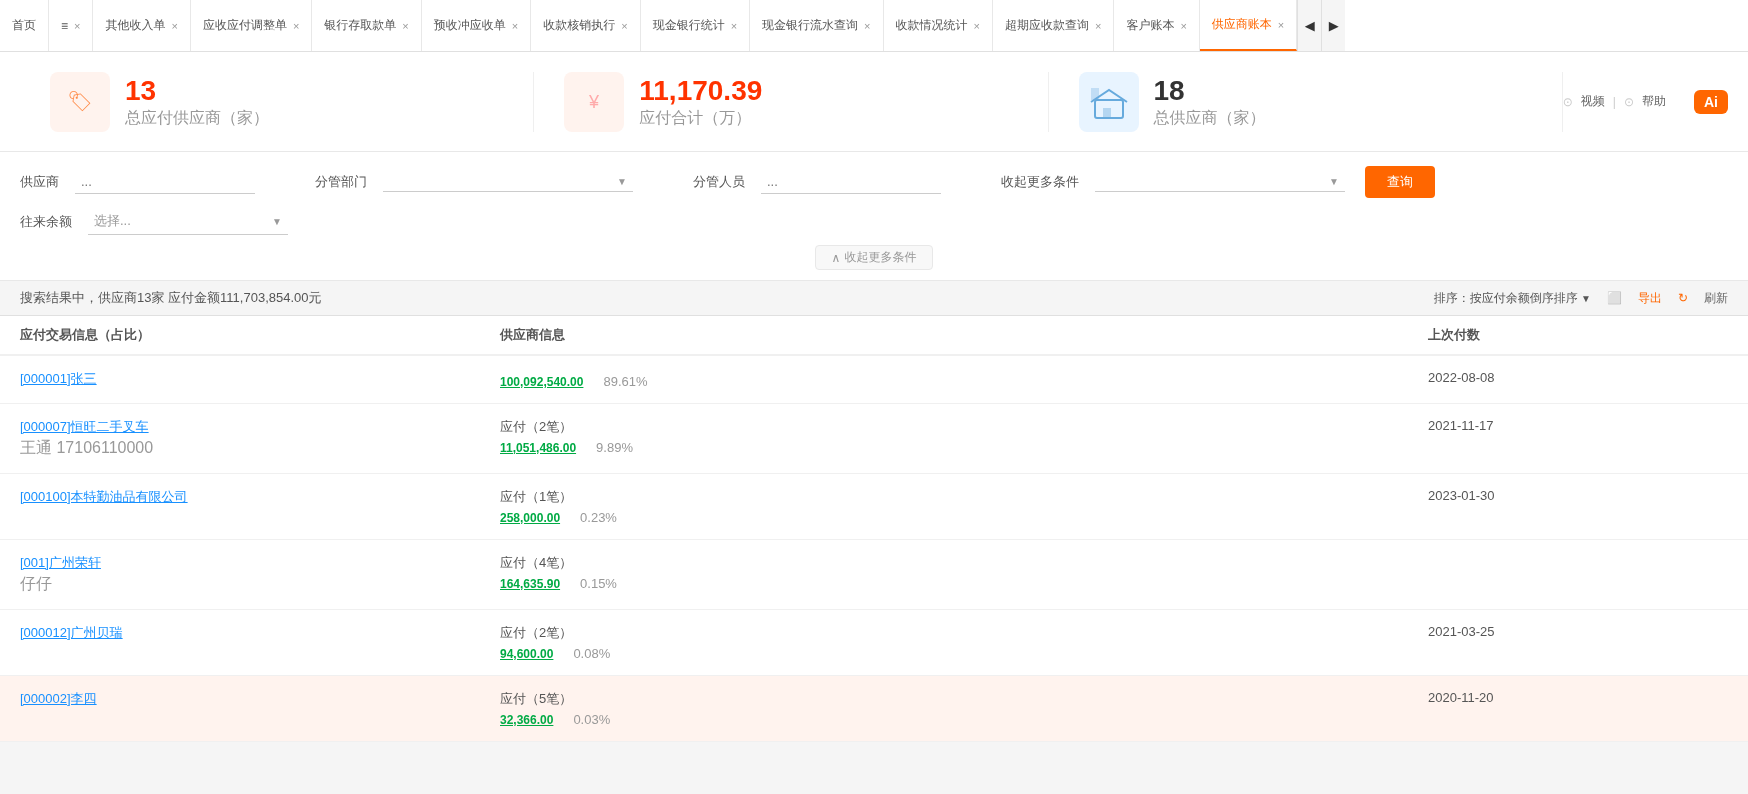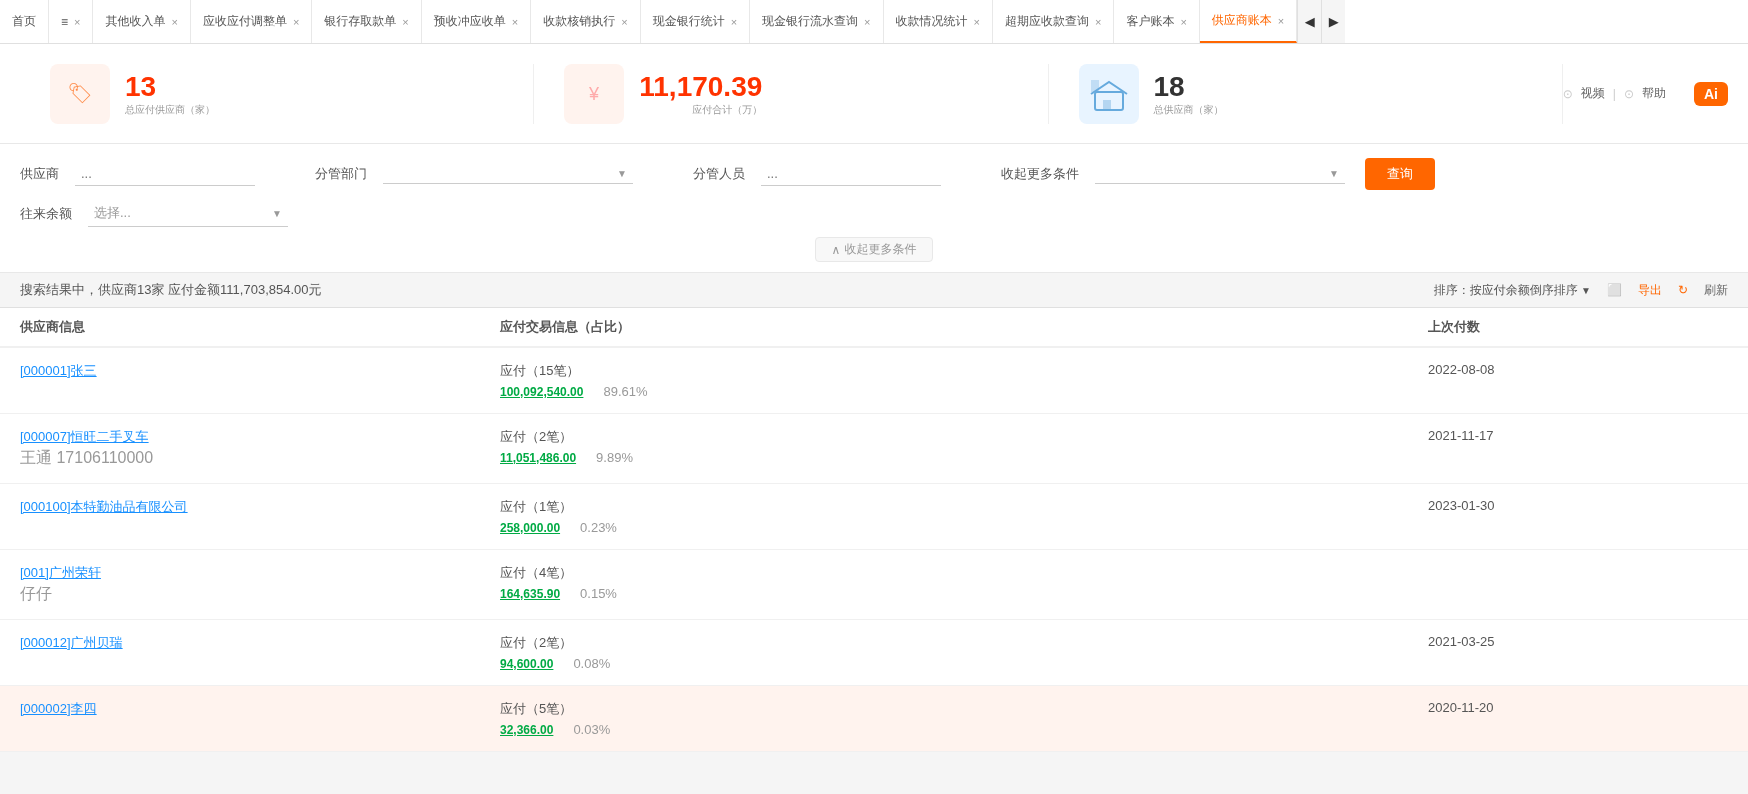--- a/index.html
+++ b/index.html
@@ -1,21 +1,21 @@
 <!DOCTYPE html>
 <html><head>
   <meta charset="utf-8">
   <style>
     * { margin: 0; padding: 0; box-sizing: border-box; }
     body { font-family: 'Microsoft YaHei', Arial, sans-serif; font-size: 13px; background: #f5f5f5; color: #333; width: 1748px; overflow-x: hidden; }
 
     
     .top-nav {
       display: flex; align-items: center; background: #fff; border-bottom: 1px solid #e0e0e0;
-      height: 44px; overflow: hidden;
+      height: 52px; overflow: hidden;
     }
     .nav-item {
       display: flex; align-items: center; padding: 0 12px; height: 100%; font-size: 12px;
       border-right: 1px solid #e8e8e8; white-space: nowrap; cursor: pointer; color: #555;
     }
     .nav-item.active { color: #ff6600; border-bottom: 2px solid #ff6600; }
     .nav-item .close-x { margin-left: 6px; color: #999; font-size: 11px; }
     .nav-arrow { display: flex; align-items: center; justify-content: center; width: 24px; height: 100%; background: #f5f5f5; cursor: pointer; border-left: 1px solid #e0e0e0; }
 
     
@@ -28,21 +28,21 @@
       border-right: 1px solid #efefef;
     }
     .summary-card:last-child { border-right: none; }
     .summary-icon { width: 60px; height: 60px; margin-right: 15px; display: flex; align-items: center; justify-content: center; }
     .icon-supplier { background: #fff3ee; border-radius: 8px; }
     .icon-amount { background: #fff3ee; border-radius: 8px; }
     .icon-store { background: #e8f4ff; border-radius: 8px; }
     .summary-info { display: flex; flex-direction: column; }
     .summary-number { font-size: 28px; font-weight: bold; color: #ff3300; line-height: 1.2; }
     .summary-number.black { color: #333; }
-    .summary-label { font-size: 10px; color: #999; margin-top: 0; text-align: right; }
+    .summary-label { font-size: 16px; color: #999; margin-top: 0; }
     .top-right-links { margin-left: auto; display: flex; align-items: center; font-size: 12px; color: #666; gap: 8px; white-space: nowrap; }
     .top-right-links span { cursor: pointer; color: #666; }
     .top-right-links .sep { color: #ccc; }
 
     
     .filter-area {
       background: #fff; padding: 14px 20px 10px; border-bottom: 1px solid #e8e8e8;
     }
     .filter-row { display: flex; align-items: center; gap: 20px; margin-bottom: 10px; }
     .filter-item { display: flex; align-items: center; gap: 16px; }
@@ -265,31 +265,30 @@
     </span>
     <span style="color:#ff6600;">⬜</span>
     <span class="export-btn">导出</span>
     <span style="color:#ff6600;">↻</span>
     <span>刷新</span>
   </div>
 </div>
 
 <div class="data-table table-container">
   <div class="table-header">
+    <div>应付交易信息（占比）</div>
     <div>供应商信息</div>
-    <div>应付交易信息（占比）</div>
     <div>上次付数</div>
   </div>
 
   <div class="table-row">
     <div>
       <div class="supplier-name">[000001]张三</div>
     </div>
     <div>
-      <div class="txn-label">应付（15笔）</div>
       <div class="txn-row">
         <span class="txn-amount">100,092,540.00</span>
         <span class="txn-pct">89.61%</span>
       </div>
     </div>
     <div class="last-pay">2022-08-08</div>
   </div>
 
   <div class="table-row">
     <div>

